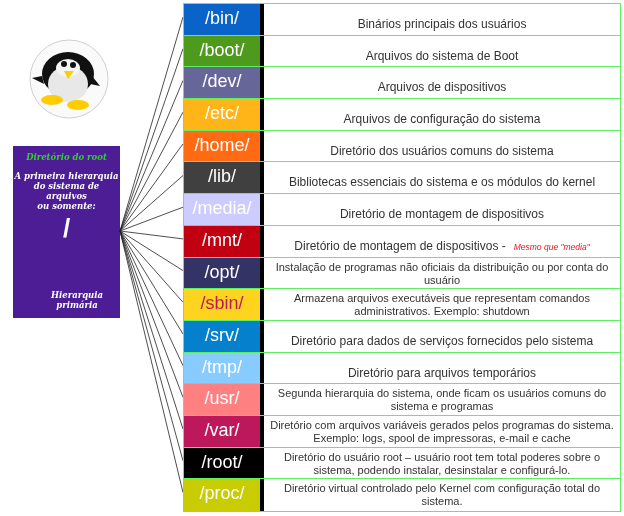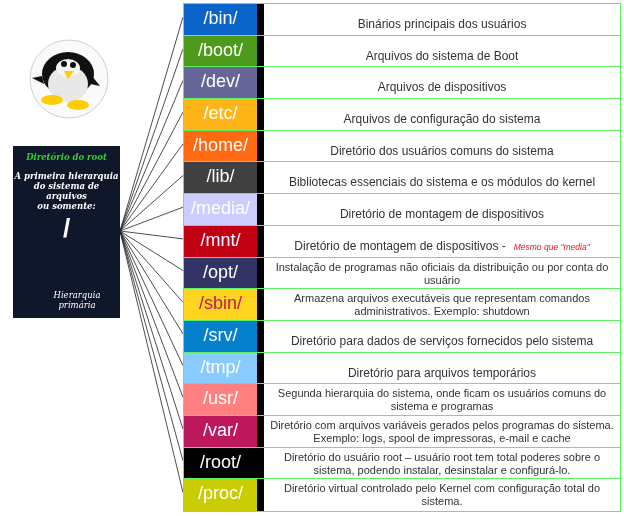--- a/index.html
+++ b/index.html
@@ -1,28 +1,28 @@
 <!DOCTYPE html>
 <html><head>
 <meta charset="utf-8">
 <style>
   html, body { margin:0; padding:0; background:#ffffff; }
   body { width:624px; height:516px; position:relative; overflow:hidden; font-family:"Liberation Sans", sans-serif; }
   #logo { position:absolute; left:28px; top:38px; width:82px; height:82px; }
-  #root-box { position:absolute; left:13px; top:146px; width:107px; height:172px; background:#0f172a; color:#fff;
+  #root-box { position:absolute; left:13px; top:146px; width:107px; height:172px; background:#4c1d95; color:#fff;
     font-family:"DejaVu Serif", "Liberation Serif", serif; font-style:italic; text-align:center; }
   #root-box .title { color:#2fd12f; font-size:8.5px; font-weight:bold; margin-top:6px; }
   #root-box .desc { font-size:8.5px; font-weight:bold; line-height:10px; margin-top:9px; white-space:pre-line; }
   #root-box .slash { font-family:"Liberation Sans", sans-serif; font-style:normal; font-size:26px; font-weight:bold; margin-top:2px; }
-  #root-box .footer { position:absolute; bottom:8px; left:0; right:0; font-size:8.5px; font-weight:normal;padding-left:21px; }
+  #root-box .footer { position:absolute; bottom:8px; left:0; right:0; font-size:8.5px; font-weight:bold;padding-left:21px; }
   #fan { position:absolute; left:0; top:0; width:624px; height:516px; pointer-events:none; }
   #table { position:absolute; left:183px; top:3px; width:438px; border:1px solid #5ef05e; box-sizing:border-box; }
   .row { display:flex; height:31.7px; border-bottom:1px solid #5ef05e; box-sizing:border-box; }
   .row:last-child { border-bottom:none; }
-  .dir { width:80px; flex:none; color:#fff; font-size:18px; display:flex; align-items:flex-start; justify-content:center; padding-top:4px; box-sizing:border-box; border-right:7px solid #000000; }
+  .dir { width:80px; flex:none; color:#fff; font-size:18px; display:flex; align-items:flex-start; justify-content:center; padding-top:4px; box-sizing:border-box; border-right:4px solid #000000; }
   .desc-cell { flex:1; color:#333; font-size:11px; text-align:center; padding:3px 6px 0 6px; line-height:13px; box-sizing:border-box; }
   .desc-cell.single { font-size:12px; padding-top:5px;margin-top:9px; }
   .note { color:#e8141c; font-style:italic; font-size:8.5px; margin-left:8px; }
 </style>
 </head>
 <body>
 
 <svg id="logo" viewBox="0 0 82 82">
   <circle cx="41" cy="41" r="39" fill="#fafafa" stroke="#cfcfcf" stroke-width="1"></circle>
   <ellipse cx="40" cy="36" rx="26" ry="22" fill="#111"></ellipse>

